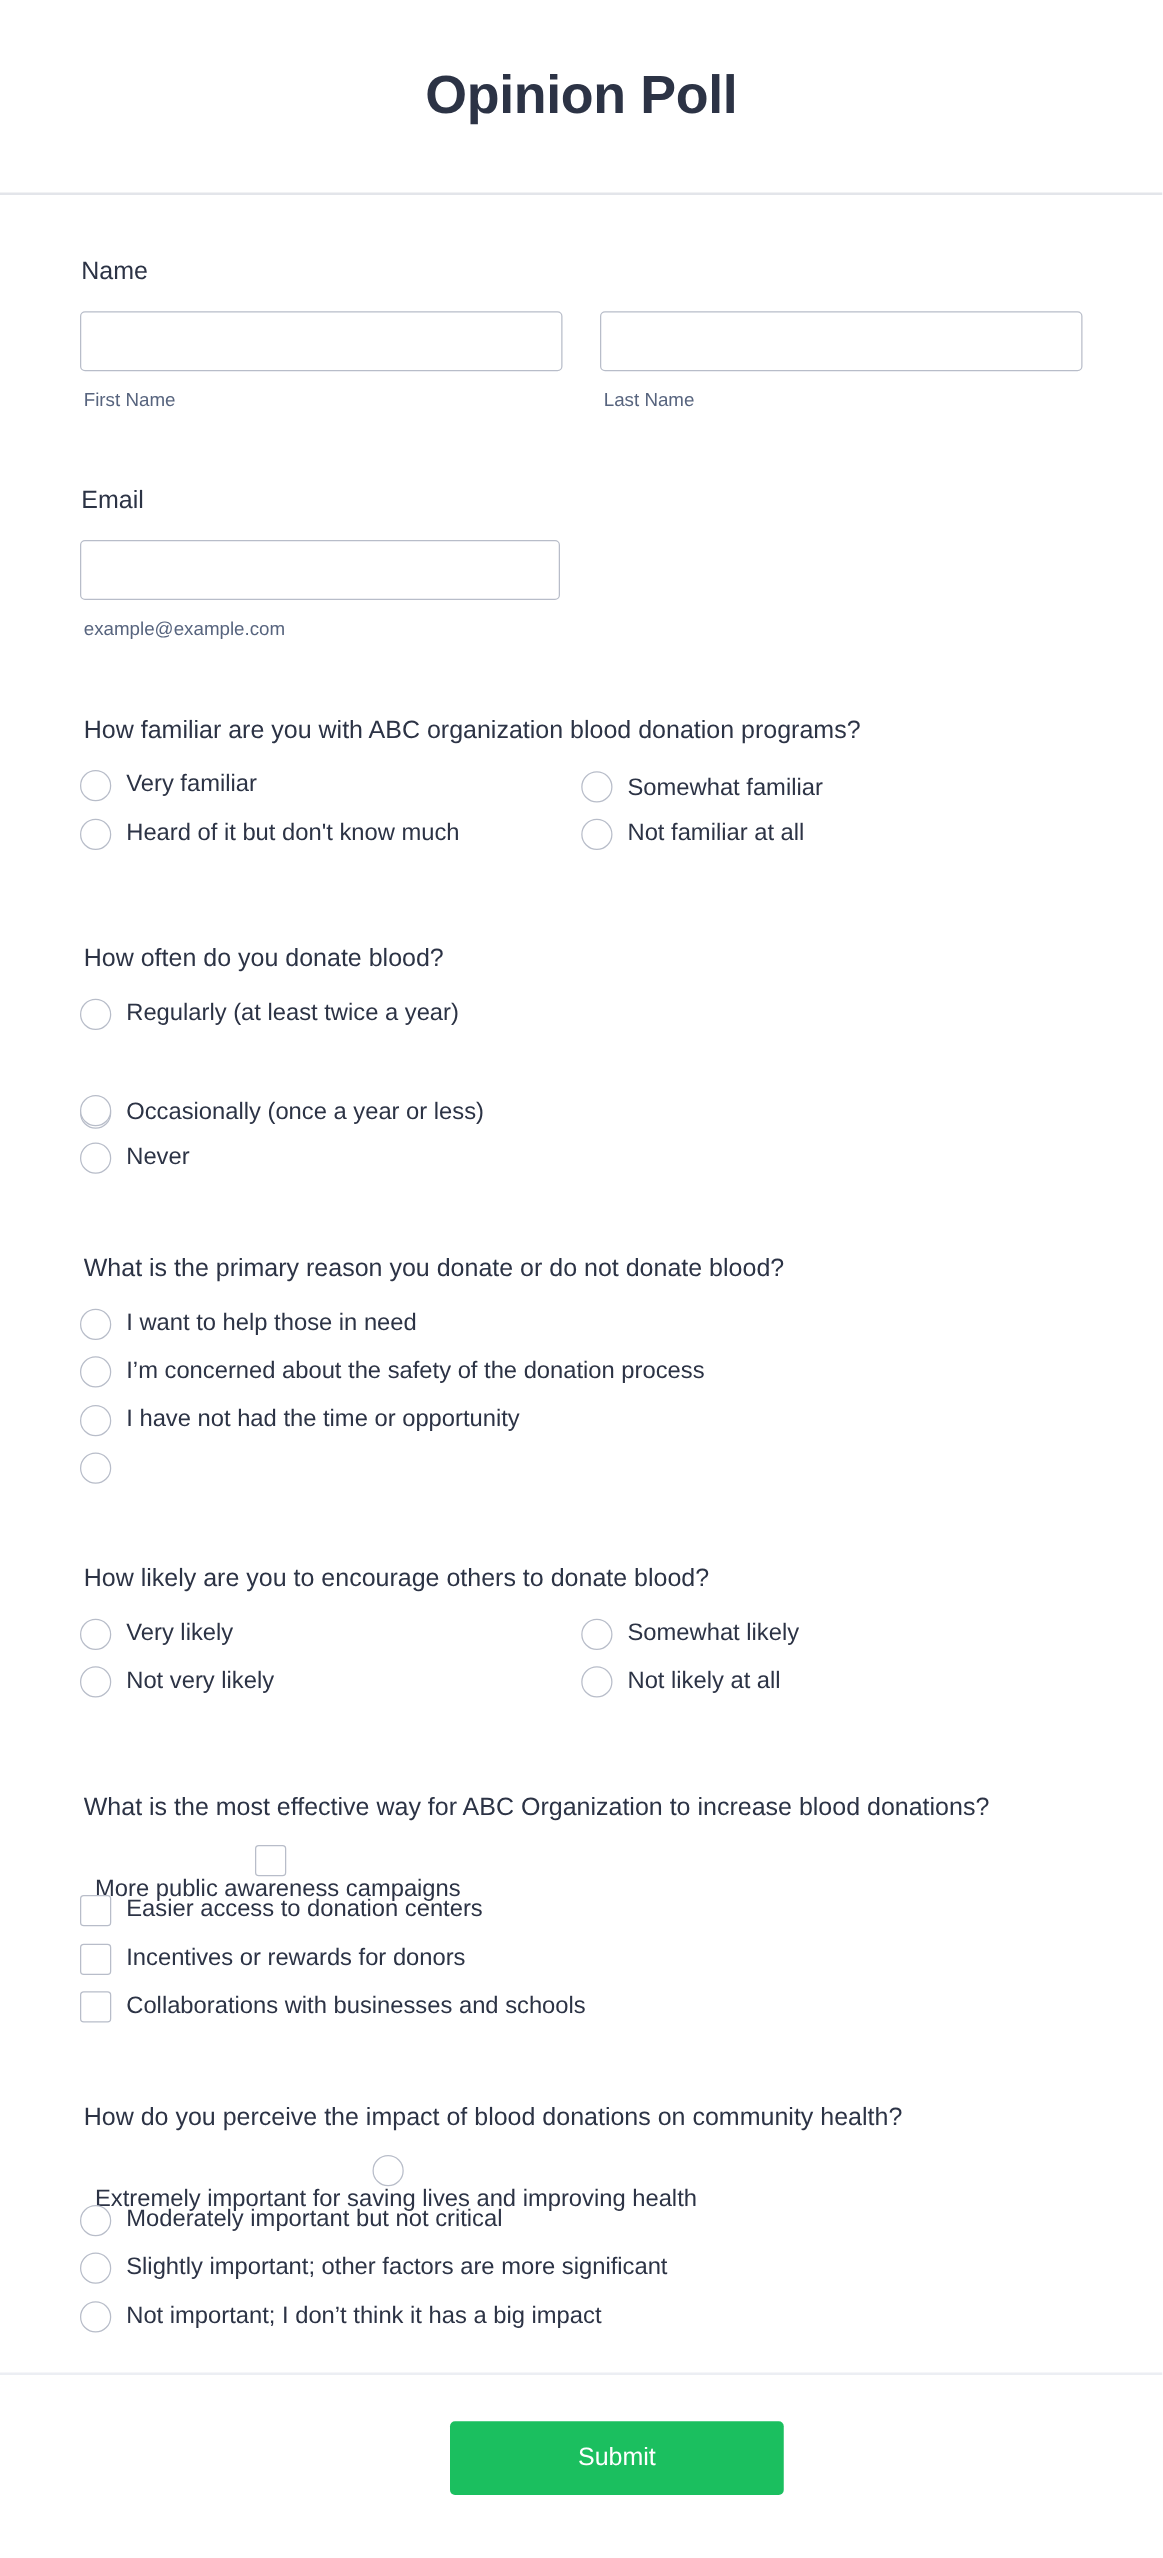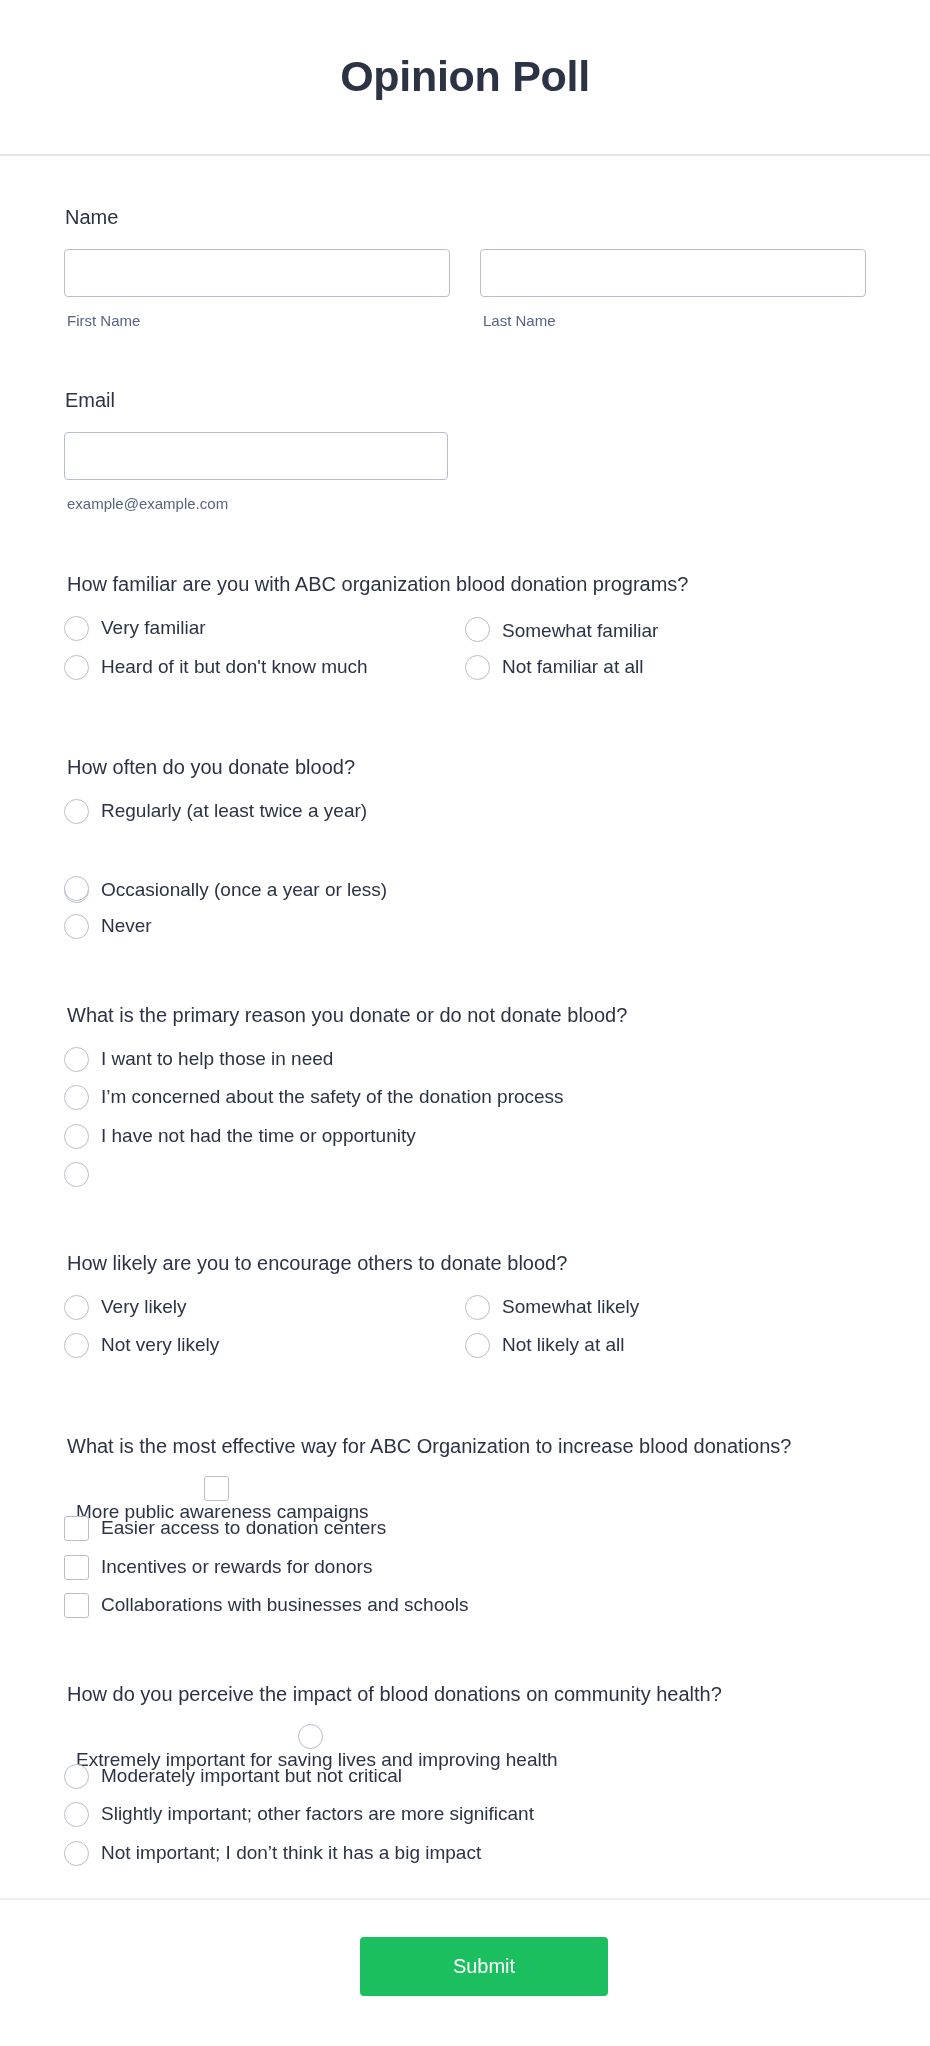--- a/index.html
+++ b/index.html
@@ -9,21 +9,21 @@
     .title { position: absolute; left: 0; width: 930px; top: 52px; text-align: center; font-size: 43px; font-weight: bold; color: #2c3345; letter-spacing: -0.3px; }
     .field-label { position: absolute; left: 65px; font-size: 20px; color: #2c3345; }
     .text-input { position: absolute; height: 48px; border: 1px solid #b8bdc9; border-radius: 4px; background: #fff; font-size: 16px; padding: 0 10px; font-family: "Liberation Sans", sans-serif; color: #2c3345; outline: none; }
     .sublabel { position: absolute; font-size: 15px; color: #57647e; }
     .question { position: absolute; left: 67px; font-size: 20px; color: #2c3345; }
     .option { position: absolute; height: 28px; display: flex; align-items: center; cursor: pointer; }
     .radio { width: 25px; height: 25px; border: 1.5px solid #b8bdc9; border-radius: 50%; background: #fff; flex: none; }
     .checkbox { width: 25px; height: 25px; border: 1.5px solid #b8bdc9; border-radius: 3px; background: #fff; flex: none; }
     .opt-label { margin-left: 12px; font-size: 19px; color: #2c3345; white-space: nowrap; }
     .footer-divider { position: absolute; left: 0; top: 1898px; width: 930px; height: 2px; background: #eceef3; }
-    .submit { position: absolute; left: 360px; top: 1937px; width: 248px; height: 59px; background: #1bbf5f; border: none; border-radius: 4px; color: #ffffff; font-size: 20px; font-family: "Liberation Sans", sans-serif; cursor: pointer; }
+    .submit { position: absolute; left: 360px; top: 1937px; width: 267px; height: 59px; background: #1bbf5f; border: none; border-radius: 4px; color: #ffffff; font-size: 20px; font-family: "Liberation Sans", sans-serif; cursor: pointer; }
   </style>
 </head>
 <body>
 
 <div class="header">
   <h1 class="title">Opinion Poll</h1>
 </div>
 
 <div class="field-label" style="top:206px;">Name</div>
 <input class="text-input" style="left: 64px; top: 249px; width: 386px;" type="text" value="">

